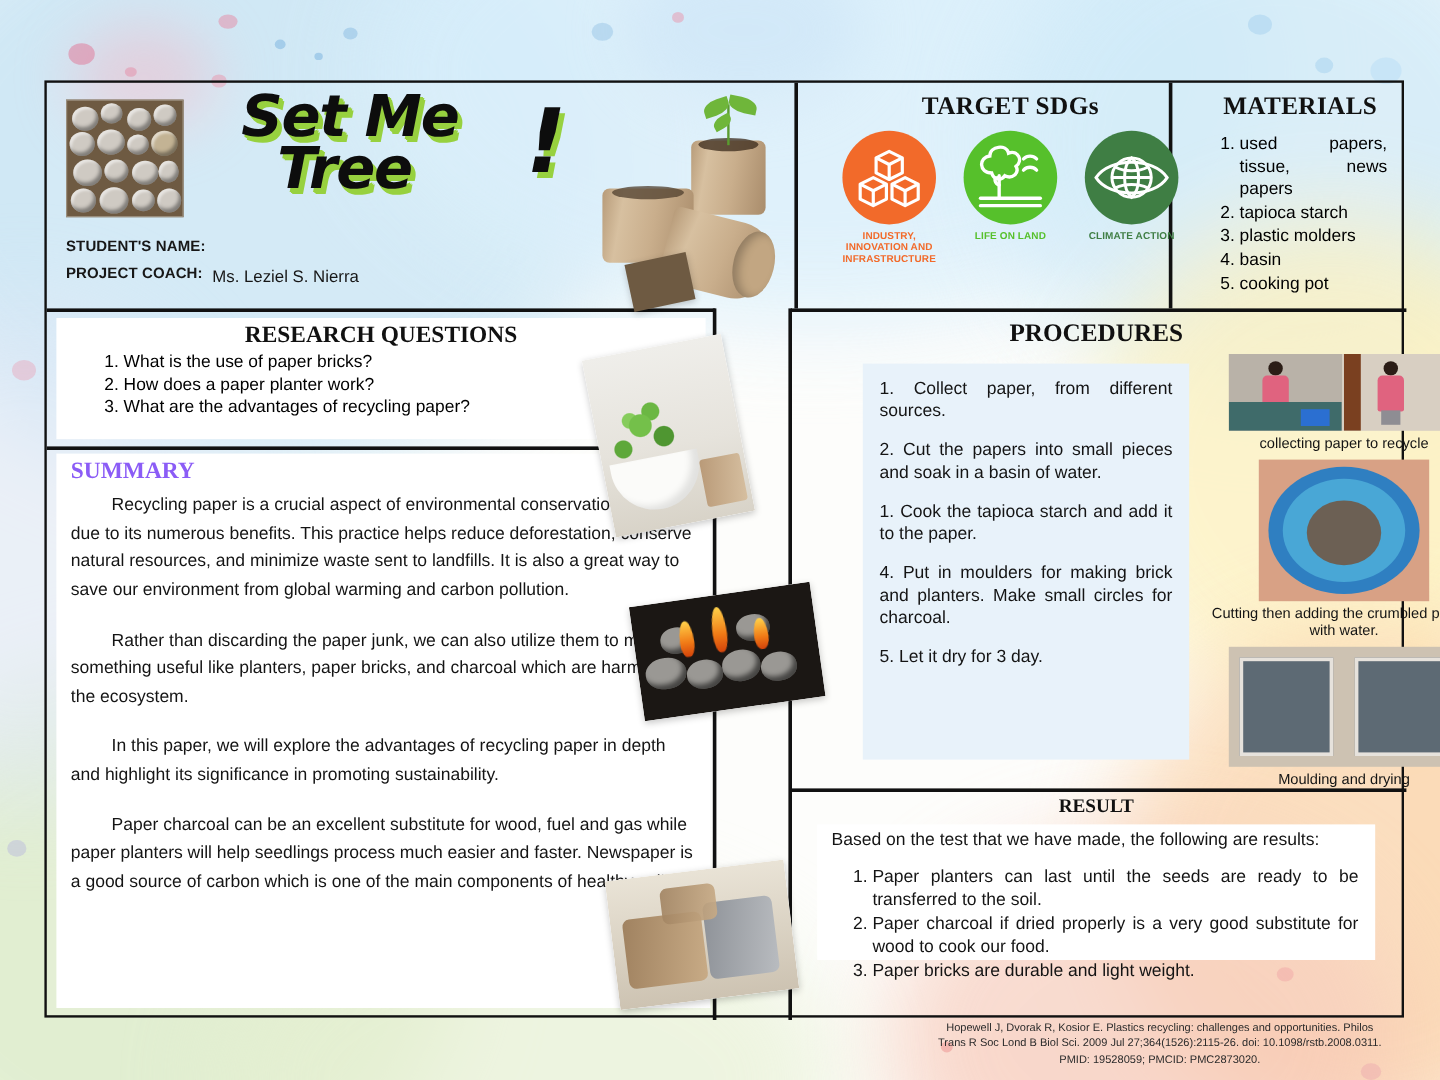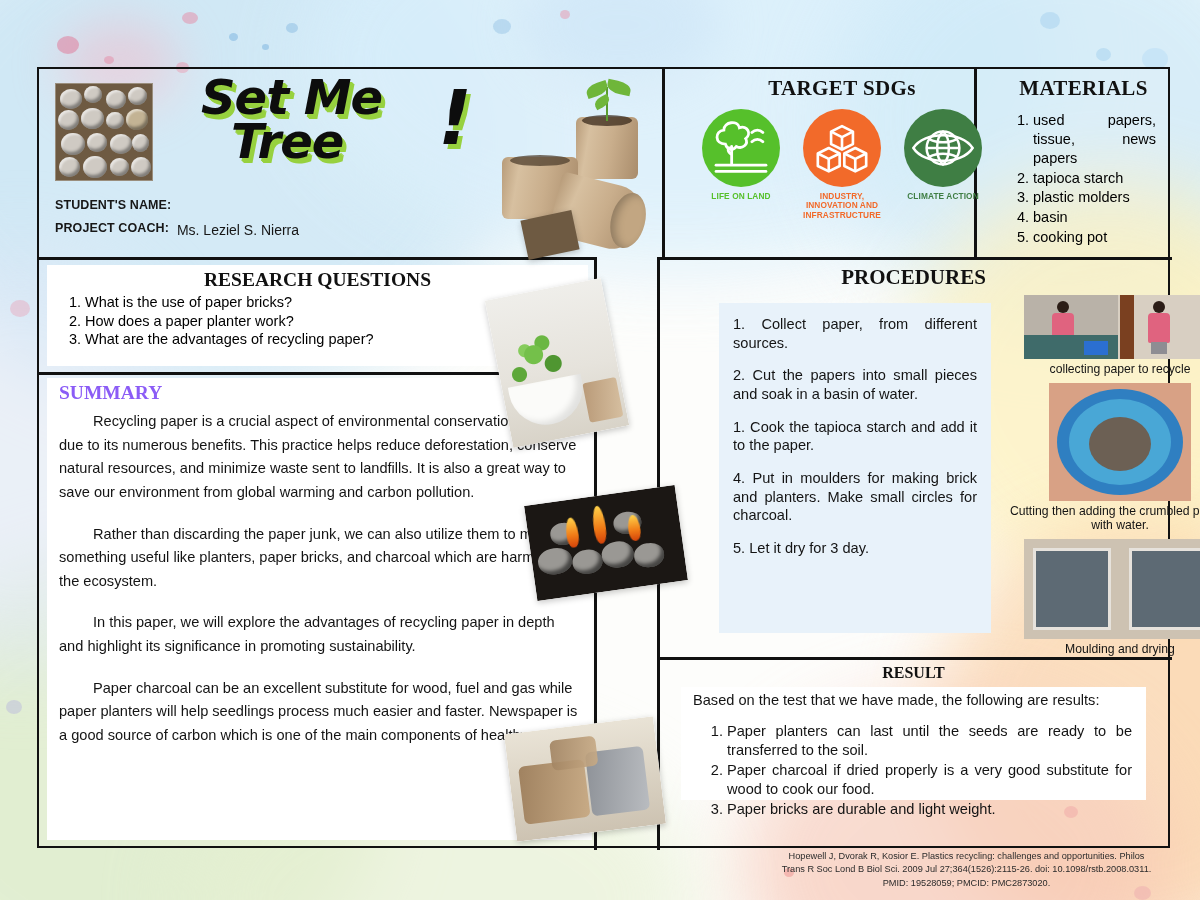--- a/index.html
+++ b/index.html
@@ -95,21 +95,21 @@
   #materials li{margin-bottom:1px;}
   #materials li.justify{text-align:justify;padding-right:2px;}
 
   
   #rq{position:absolute;left:0;top:190px;width:557px;height:115px;}
   #rq .panel{position:absolute;left:8px;right:8px;top:6px;bottom:8px;background:#fff;}
   #rq .sec-title{
     text-align:center;font-family:"Liberation Serif",serif;font-weight:bold;
     font-size:19.5px;margin-top:4px;color:#111;
   }
-  #rq ol{margin:2px 0 0 0;padding-left:38px;font-size:14.5px;line-height:1.28;}
+  #rq ol{margin:2px 0 0 0;padding-left:56px;font-size:14.5px;line-height:1.28;}
 
   
   #summary{position:absolute;left:0;top:305px;width:557px;bottom:0;}
   #summary .panel{position:absolute;left:8px;right:4px;top:4px;bottom:6px;background:#fff;padding:2px 10px 0 12px;box-sizing:border-box;}
   #summary .sec-title{
     text-align:left;font-family:"Liberation Serif",serif;font-weight:bold;
     font-size:19.5px;margin:2px 0 6px;color:#8b5cf6;
   }
   #summary p{margin:0 0 18px 0;font-size:14.6px;line-height:1.62;text-indent:34px;color:#141414;}
 
@@ -288,54 +288,54 @@
         <div class="bore"></div>
       </div>
       <div class="pot" style="left:60px;top:104px;width:88px;height:64px;border-radius:6px 28px 28px 6px;transform:rotate(14deg);">
         <div style="position:absolute;right:-4px;top:4px;width:34px;height:56px;border-radius:50%;background:#c2a682;box-shadow:inset 5px 0 8px rgba(0,0,0,.25);"></div>
       </div>
     </div>
 
     <div id="sdg">
       <div class="sec-title">TARGET SDGs</div>
       <div class="sdg-row">
-        <div class="sdg sdg-2">
-          <div class="disc">
-            <svg viewBox="0 0 100 100" width="78" height="78" aria-hidden="true">
-              <g fill="none" stroke="#fff" stroke-width="3.6" stroke-linecap="round">
-                <path d="M30 45 C16 45 16 28 28 27 C28 16 46 14 48 24 C58 20 64 32 56 38 C60 45 52 52 44 48 C40 54 32 52 30 45 Z"></path>
-                <path d="M38 48 L38 70"></path>
-                <path d="M38 58 C33 56 32 50 36 50"></path>
-                <path d="M18 72 L82 72"></path>
-                  <path d="M18 80 L82 80"></path>
-                <path d="M64 30 C68 26 74 26 78 30"></path>
-                <path d="M64 42 C68 38 74 38 78 42"></path>
-              </g>
-            </svg>
-          </div>
-          <div class="cap">LIFE ON LAND</div>
-        </div>
         <div class="sdg sdg-1">
           <div class="disc">
             <svg viewBox="0 0 100 100" width="78" height="78" aria-hidden="true">
               <g fill="none" stroke="#fff" stroke-width="3.4" stroke-linejoin="round">
                 <path d="M50 22 L64 29 L64 45 L50 52 L36 45 L36 29 Z"></path>
                 <path d="M36 29 L50 36 L64 29"></path>
                   <path d="M50 36 L50 52"></path>
                 <path d="M33 50 L47 57 L47 73 L33 80 L19 73 L19 57 Z"></path>
                 <path d="M19 57 L33 64 L47 57"></path>
                   <path d="M33 64 L33 80"></path>
                 <path d="M67 50 L81 57 L81 73 L67 80 L53 73 L53 57 Z"></path>
                 <path d="M53 57 L67 64 L81 57"></path>
                   <path d="M67 64 L67 80"></path>
               </g>
             </svg>
           </div>
           <div class="cap">INDUSTRY, INNOVATION AND INFRASTRUCTURE</div>
         </div>
+        <div class="sdg sdg-2">
+          <div class="disc">
+            <svg viewBox="0 0 100 100" width="78" height="78" aria-hidden="true">
+              <g fill="none" stroke="#fff" stroke-width="3.6" stroke-linecap="round">
+                <path d="M30 45 C16 45 16 28 28 27 C28 16 46 14 48 24 C58 20 64 32 56 38 C60 45 52 52 44 48 C40 54 32 52 30 45 Z"></path>
+                <path d="M38 48 L38 70"></path>
+                <path d="M38 58 C33 56 32 50 36 50"></path>
+                <path d="M18 72 L82 72"></path>
+                  <path d="M18 80 L82 80"></path>
+                <path d="M64 30 C68 26 74 26 78 30"></path>
+                <path d="M64 42 C68 38 74 38 78 42"></path>
+              </g>
+            </svg>
+          </div>
+          <div class="cap">LIFE ON LAND</div>
+        </div>
         <div class="sdg sdg-3">
           <div class="disc">
             <svg viewBox="0 0 100 100" width="78" height="78" aria-hidden="true">
               <g fill="none" stroke="#fff" stroke-width="3.2">
                 <path d="M12 50 C26 28 74 28 88 50 C74 72 26 72 12 50 Z"></path>
                 <circle cx="50" cy="50" r="21"></circle>
                 <path d="M50 29 C40 37 40 63 50 71 C60 63 60 37 50 29 Z"></path>
                 <path d="M29 50 L71 50"></path>
                 <path d="M33 39 C42 44 58 44 67 39"></path>
                 <path d="M33 61 C42 56 58 56 67 61"></path>

